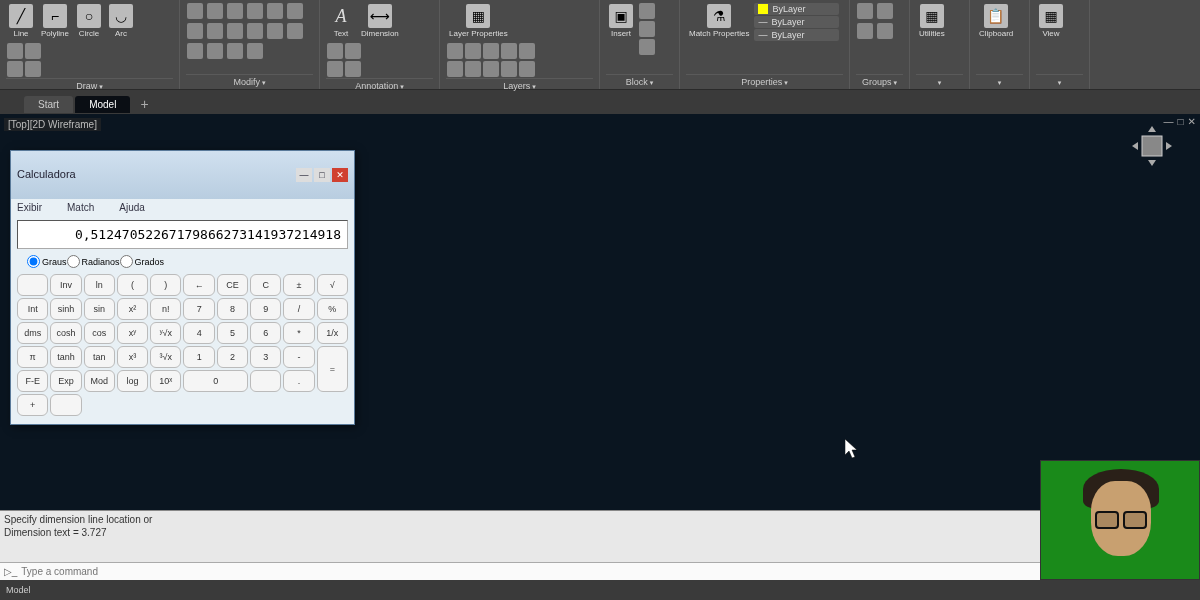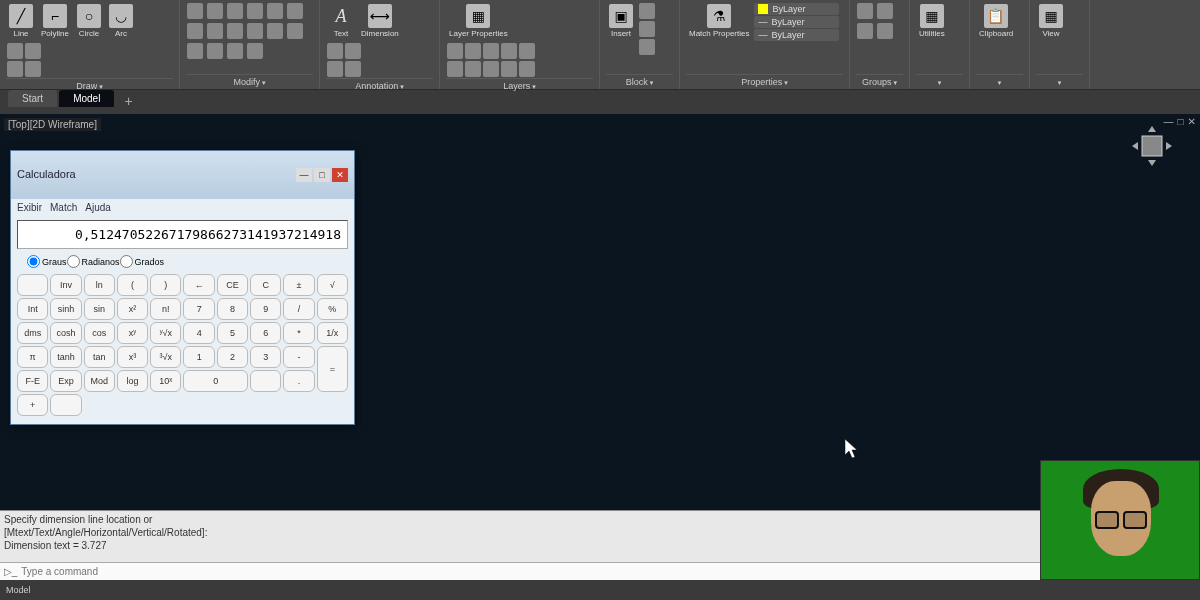--- a/index.html
+++ b/index.html
@@ -6,31 +6,31 @@
 body{width:1200px;height:600px;background:#0a0e14;overflow:hidden;position:relative;}
 .ribbon{height:90px;background:#4a4a4a;border-bottom:1px solid #2a2a2a;display:flex;}
 .ribbon-panel{border-right:1px solid #5a5a5a;padding:2px 6px 0 6px;display:flex;flex-direction:column;justify-content:space-between;}
 .rp-icons{display:flex;gap:2px;flex-wrap:wrap;align-items:flex-start;}
 .rp-big{display:flex;flex-direction:column;align-items:center;gap:1px;padding:2px 3px;cursor:pointer;}
 .rp-big .icn{width:24px;height:24px;background:#bbb;border-radius:2px;display:flex;align-items:center;justify-content:center;font-size:14px;}
 .rp-big .lbl{font-size:8px;color:#ddd;}
 .rp-small{width:16px;height:16px;background:#888;border-radius:2px;cursor:pointer;margin:1px;}
 .rp-title{font-size:9px;color:#ccc;text-align:center;padding:2px 0;border-top:1px solid #5a5a5a;}
 .rp-title::after{content:" ▾";font-size:7px;}
-.tabs{height:28px;background:#3a3a3a;display:flex;align-items:flex-start;padding-left:8px;}
+.tabs{height:28px;background:#3a3a3a;display:flex;align-items:center;padding-left:24px;}
 .tab{padding:3px 14px;font-size:10px;color:#ccc;background:#4a4a4a;border-radius:3px 3px 0 0;margin-right:2px;cursor:pointer;}
 .tab.active{background:#0a0e14;color:#fff;}
 .viewport{position:absolute;top:114px;left:0;right:0;bottom:90px;background:#0a1520;}
 .view-label{position:absolute;top:4px;left:4px;font-size:10px;color:#bbb;background:rgba(40,40,40,.6);padding:1px 4px;}
 .calc{position:absolute;top:150px;left:10px;width:345px;background:#e8f0f5;border:1px solid #5a7a9a;box-shadow:2px 2px 8px rgba(0,0,0,.5);}
 .calc-title{background:linear-gradient(#d0e0ef,#b8cde0);padding:17px 6px;display:flex;justify-content:space-between;align-items:flex-start;font-size:11px;color:#223;}
 .calc-wbtn{display:flex;gap:2px;}
 .calc-wbtn span{width:16px;height:14px;font-size:9px;display:flex;align-items:center;justify-content:center;cursor:pointer;}
 .wb-min{background:#ddd;}.wb-max{background:#ddd;}.wb-close{background:#d04030;color:#fff;}
-.calc-menu{display:flex;gap:8px;padding:3px 6px;font-size:10px;color:#334;}
+.calc-menu{display:flex;gap:25px;padding:3px 6px;font-size:10px;color:#334;}
 .calc-disp{margin:4px 6px;padding:6px;background:#fff;border:1px inset #aaa;font-size:13px;font-family:monospace;text-align:right;overflow:hidden;white-space:nowrap;}
 .calc-mode{display:flex;gap:0;padding:2px 16px;font-size:9px;}
 .calc-mode label{display:flex;align-items:center;gap:2px;}
 .calc-grid{display:grid;grid-template-columns:repeat(10,1fr);gap:2px;padding:4px 6px 8px 6px;}
 .calc-btn{height:22px;font-size:9px;background:#f5f5f5;border:1px solid #bbb;border-radius:6px;cursor:pointer;display:flex;align-items:center;justify-content:center;color:#333;}
 .calc-btn.wide{grid-column:span 2;}
 .calc-btn.tall{grid-row:span 2;height:auto;}
 .drawing{position:absolute;inset:0;}
 .cursor{position:absolute;top:325px;left:845px;color:#fff;font-size:14px;pointer-events:none;}
 .nav-cube{position:absolute;top:8px;right:24px;width:48px;height:48px;}
@@ -369,21 +369,20 @@
       <div class="calc-btn wide">0</div>
       <div class="calc-btn"></div>
       <div class="calc-btn">.</div>
       <div class="calc-btn">+</div>
       <div class="calc-btn"></div>
     </div>
 </div>
 
 <div class="cmdline">
   <div>Specify dimension line location or</div>
-  <div>[Mtext/Text/Angle/Horizontal/Vertical/Rotated]:</div>
   <div>Dimension text = 3.727</div>
   <div class="cmd-input">
     <span class="prompt">▷_</span>
     <input style="border: none; background: transparent; outline: none; flex: 1 1 0%; font-size: 10px;" placeholder="Type a command">
   </div>
 </div>
 
 <div class="statusbar">
   <span>Model</span>
 </div>

